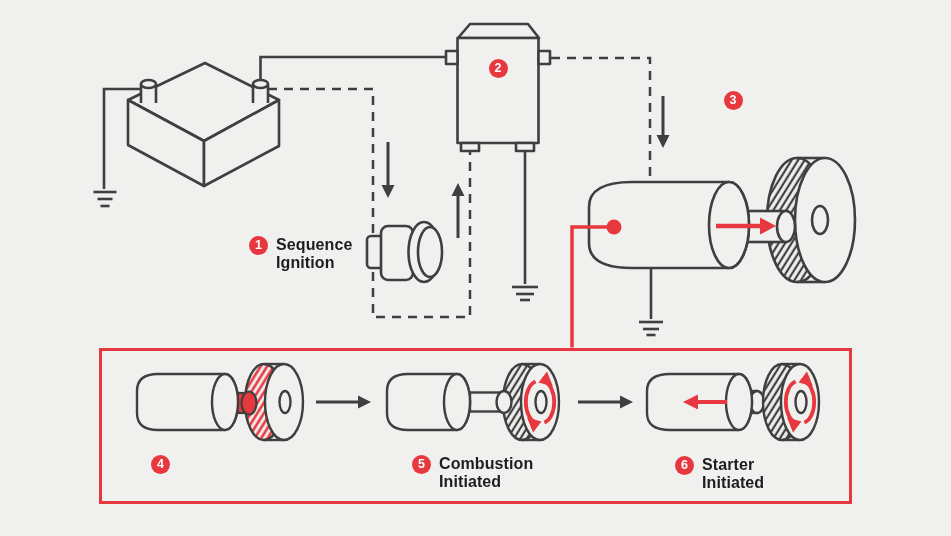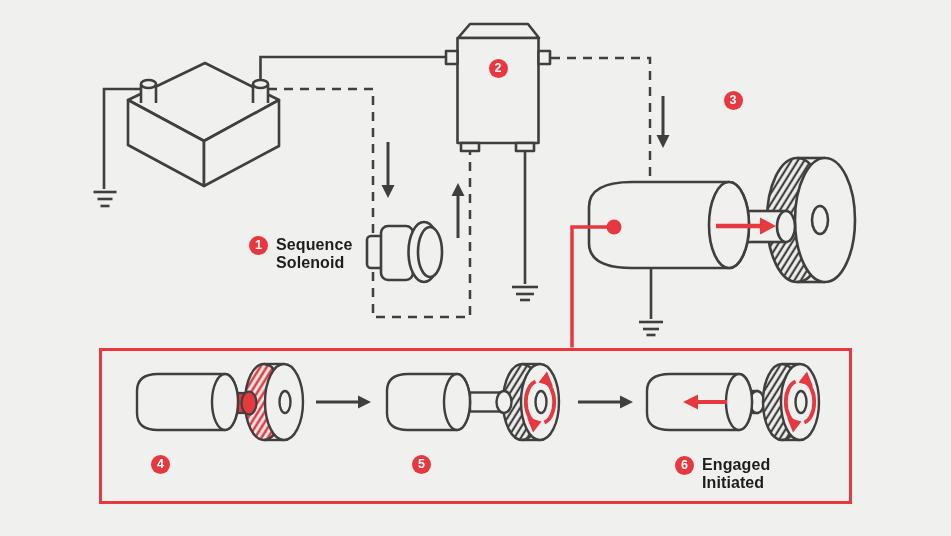--- a/index.html
+++ b/index.html
@@ -220,41 +220,45 @@
       <polygon points="807,371.5 813,386.5 798.5,382.5" fill="#e8383f"></polygon>
       <polygon points="793,432.5 787,417.5 801.5,421.5" fill="#e8383f"></polygon>
     </g>
   </g>
 </svg>
 
 <div class="label" style="left:249px;top:236px;">
   <span class="badge">1</span>
   <span class="ltext">
     <span>Sequence</span>
-    <span>Solenoid</span>
+    <span>Ignition</span>
   </span>
 </div>
 
 <div class="label col" style="left:448px;top:59px;width:100px;">
   <span class="badge">2</span>
 </div>
 
 <div class="label col" style="left:659px;top:91px;width:148px;">
   <span class="badge">3</span>
 </div>
 
 <div class="label" style="left:151px;top:455px;">
   <span class="badge">4</span>
 </div>
 
 <div class="label" style="left:412px;top:455px;">
   <span class="badge">5</span>
+  <span class="ltext">
+    <span>Combustion</span>
+    <span>Initiated</span>
+  </span>
 </div>
 
 <div class="label" style="left:675px;top:456px;">
   <span class="badge">6</span>
   <span class="ltext">
-    <span>Engaged</span>
+    <span>Starter</span>
     <span>Initiated</span>
   </span>
 </div>
 
 </div>
 
 </body></html>

